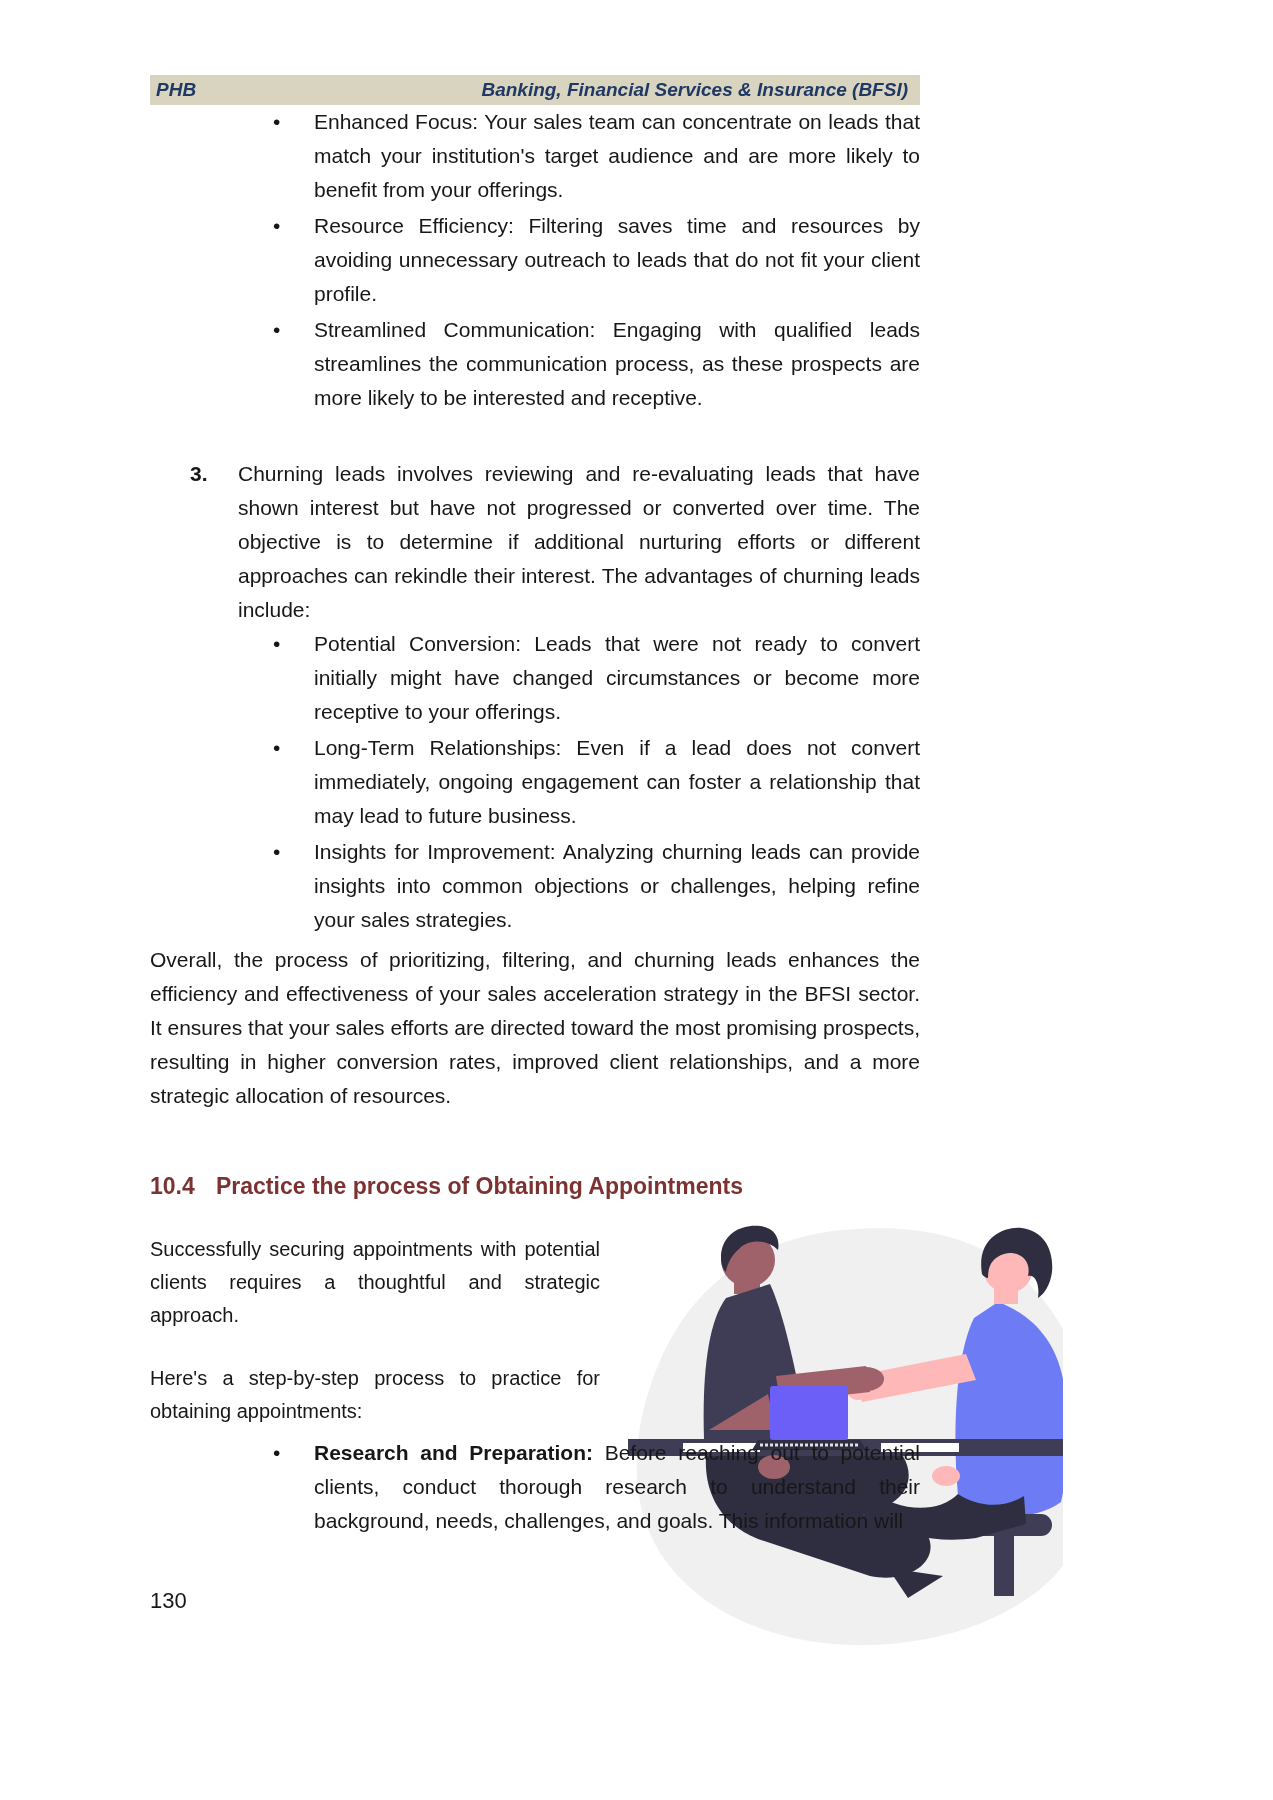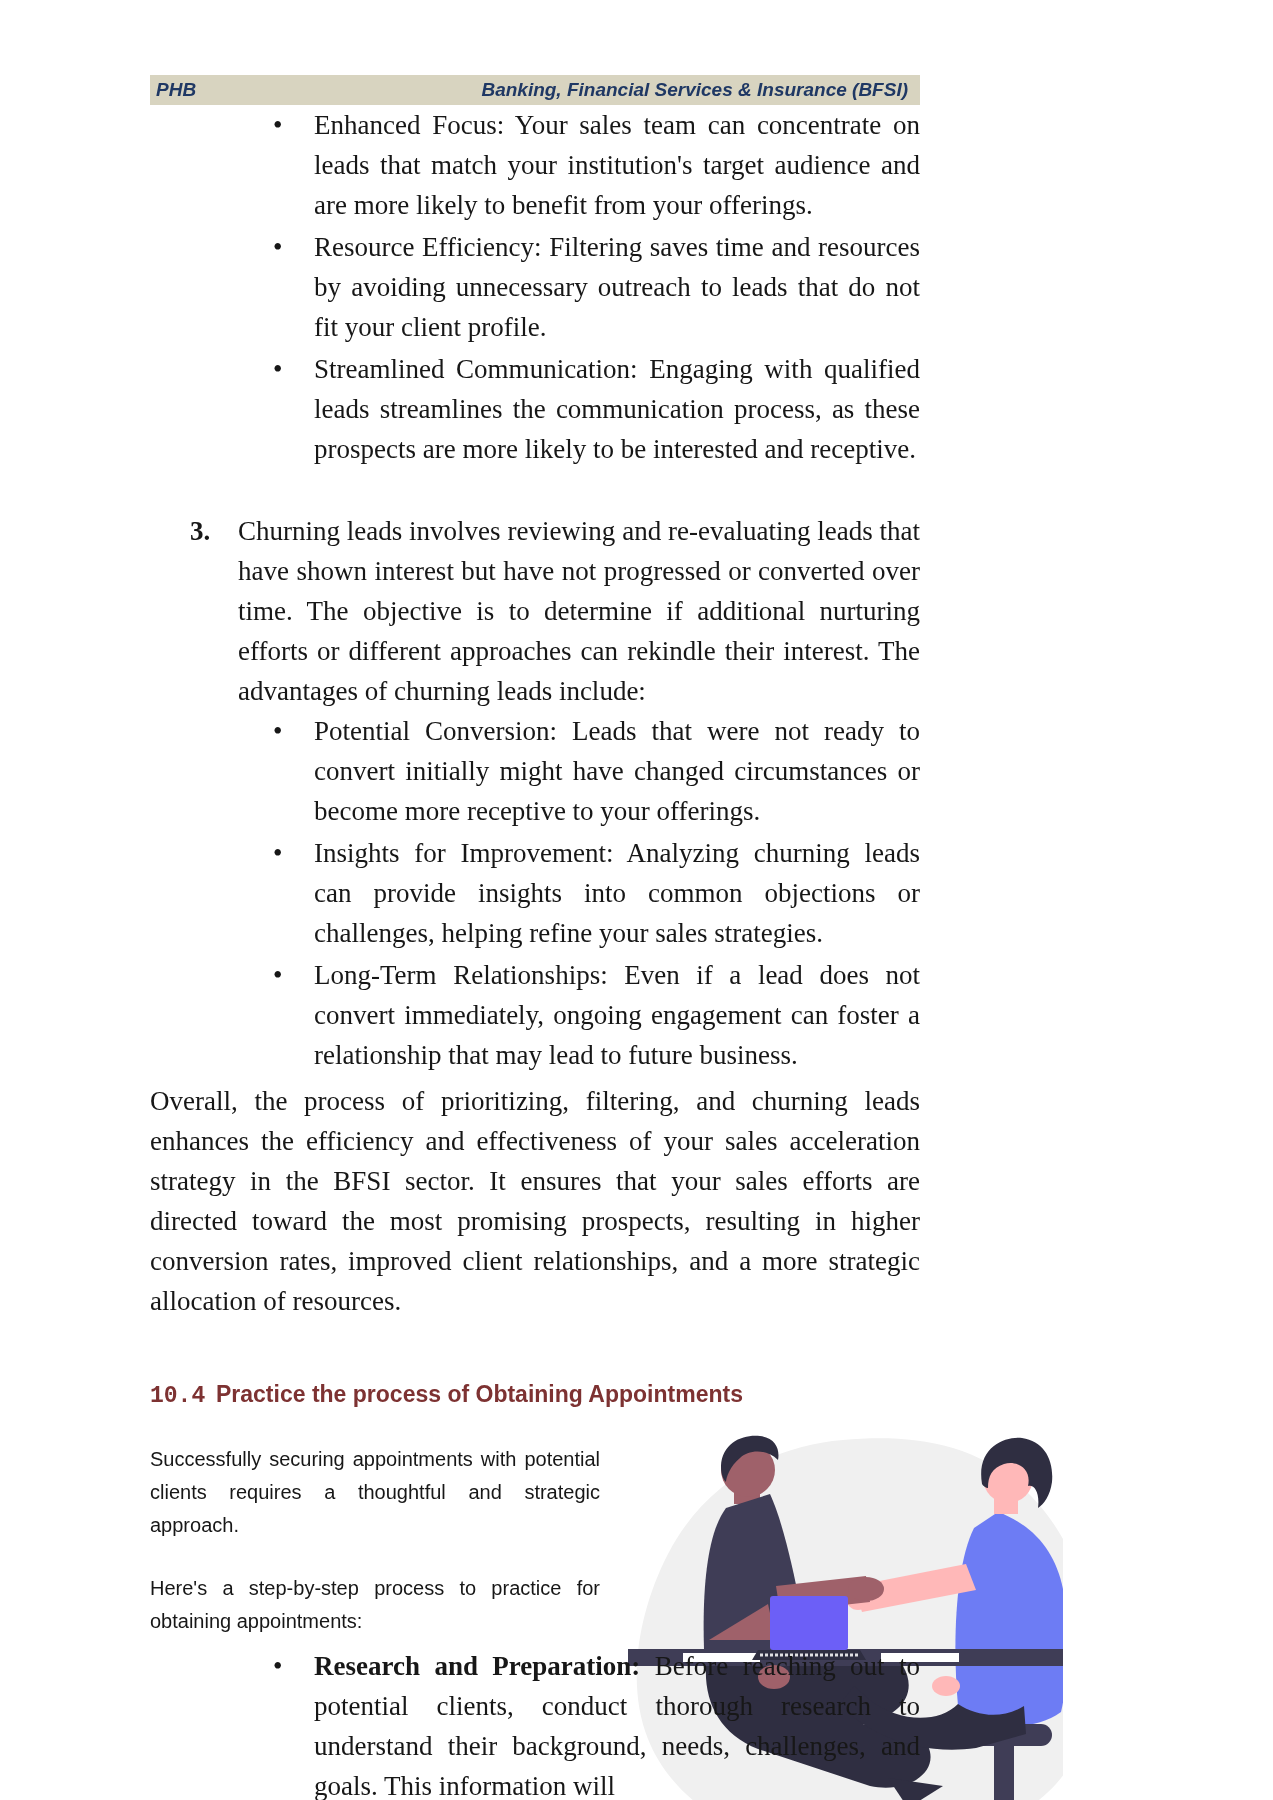--- a/index.html
+++ b/index.html
@@ -7,36 +7,36 @@
     position:relative; width:1063px; height:1800px; background:#ffffff;
     font-family:"Liberation Sans", sans-serif; color:#171717; overflow:hidden;
   }
   .content { margin:0 143px 0 150px; padding-top:75px; }
   .header-band {
     display:flex; justify-content:space-between; align-items:center;
     height:30px; background:#d8d4c0; color:#1f3864;
     font-weight:bold; font-style:italic; font-size:19px;
     padding:0 12px 0 6px; box-sizing:border-box;
   }
-  .body-text { font-size:27px; line-height:40px; text-align:justify;font-family:Liberation Serif, serif; }
+  .body-text { font-size:21px; line-height:34px; text-align:justify; }
   ul.bullets { list-style:none; margin:0; padding:0; }
   ul.bullets > li { position:relative; padding-left:164px; margin-bottom:2px; }
   ul.bullets > li::before { content:"\2022"; position:absolute; left:123px; top:0; }
   .top-bullets { margin-top:44px; }
   .numbered-item { margin-top:42px; display:flex; }
   .numbered-item .num { width:88px; padding-left:40px; box-sizing:border-box; font-weight:bold; flex:none; }
   .numbered-item .ni-content { flex:1; }
   .ni-title { font-weight:bold; }
   .ni-intro { margin:0; }
   .sub-bullets { margin-top:0; }
   .para-overall { margin:6px 0 0 0; }
   .section-heading {
     margin:58px 0 0 0; color:#7d3232; font-size:23px; font-weight:bold; line-height:30px;
   }
-  .section-heading .h-num { display:inline-block; width:66px;font-family:Liberation Mono, monospace; }
+  .section-heading .h-num { display:inline-block; width:66px; }
   .two-col { position:relative; margin-top:32px; }
   .left-col { width:450px; font-size:20px; line-height:33px; text-align:justify; }
   .left-col p { margin:0 0 30px 0; }
   .left-col p:last-child { margin-bottom:8px; }
   .illustration { position:absolute; left:458px; top:-9px; width:490px; height:425px; }
   .research-list { margin-top:30px; }
   .research-list > li { padding-left:84px; }
   .research-list > li::before { left:48px; }
   .lead-bold { font-weight:bold; }
   .page-number { margin-top:50px; font-size:22px; line-height:26px; }
@@ -60,22 +60,22 @@
 
     <div class="numbered-item body-text">
       <span class="num">3.</span>
       <div class="ni-content">
         <p class="ni-intro">Churning leads involves reviewing and re-evaluating leads that have shown interest but have not progressed or converted over time. The objective is to determine if additional nurturing efforts or different approaches can rekindle their interest. The advantages of churning leads include:</p>
       </div>
     </div>
 
     <ul class="bullets sub-bullets body-text">
       <li>Potential Conversion: Leads that were not ready to convert initially might have changed circumstances or become more receptive to your offerings.</li>
+      <li>Long-Term Relationships: Even if a lead does not convert immediately, ongoing engagement can foster a relationship that may lead to future business.</li>
       <li>Insights for Improvement: Analyzing churning leads can provide insights into common objections or challenges, helping refine your sales strategies.</li>
-      <li>Long-Term Relationships: Even if a lead does not convert immediately, ongoing engagement can foster a relationship that may lead to future business.</li>
     </ul>
 
     <p class="para-overall body-text">Overall, the process of prioritizing, filtering, and churning leads enhances the efficiency and effectiveness of your sales acceleration strategy in the BFSI sector. It ensures that your sales efforts are directed toward the most promising prospects, resulting in higher conversion rates, improved client relationships, and a more strategic allocation of resources.</p>
 
     <h2 class="section-heading">
       <span class="h-num">10.4</span><span>Practice the process of Obtaining Appointments</span>
     </h2>
 
     <div class="two-col">
       <div class="left-col">

